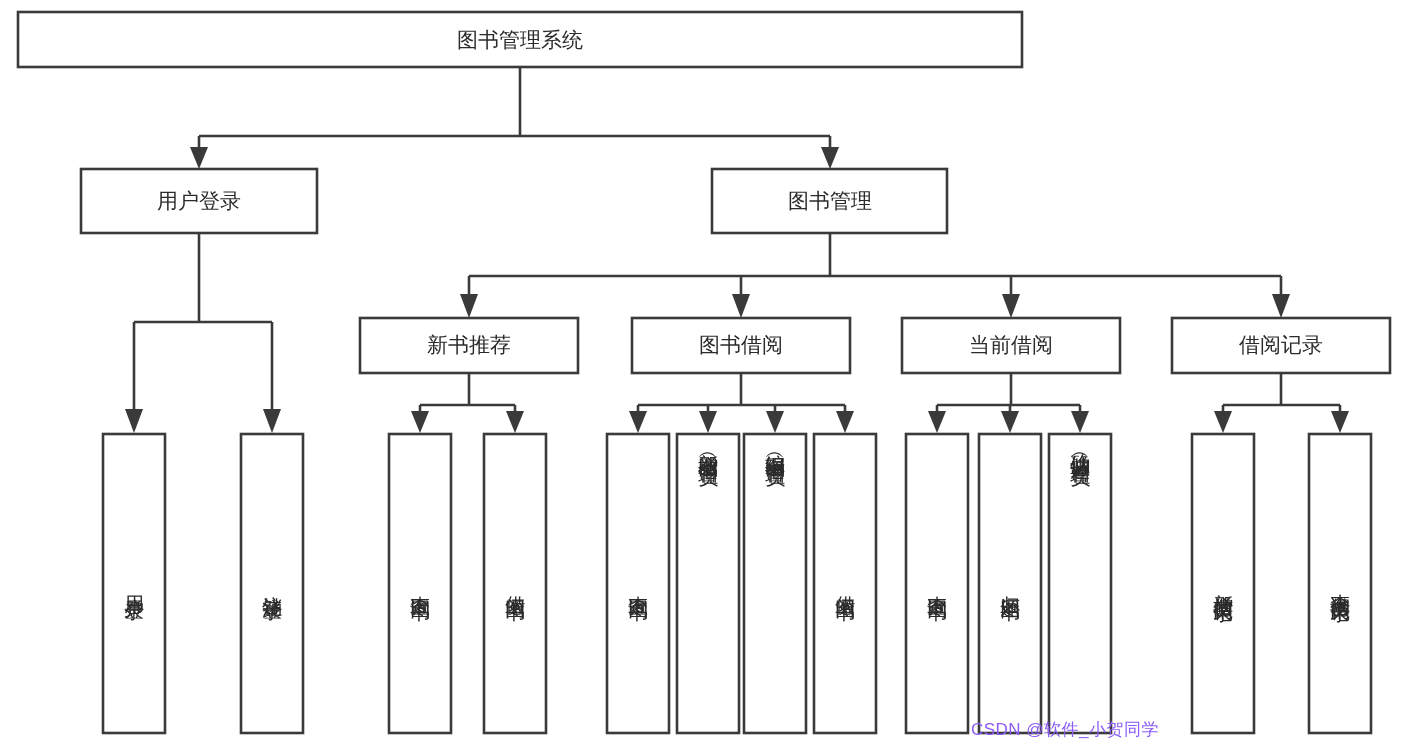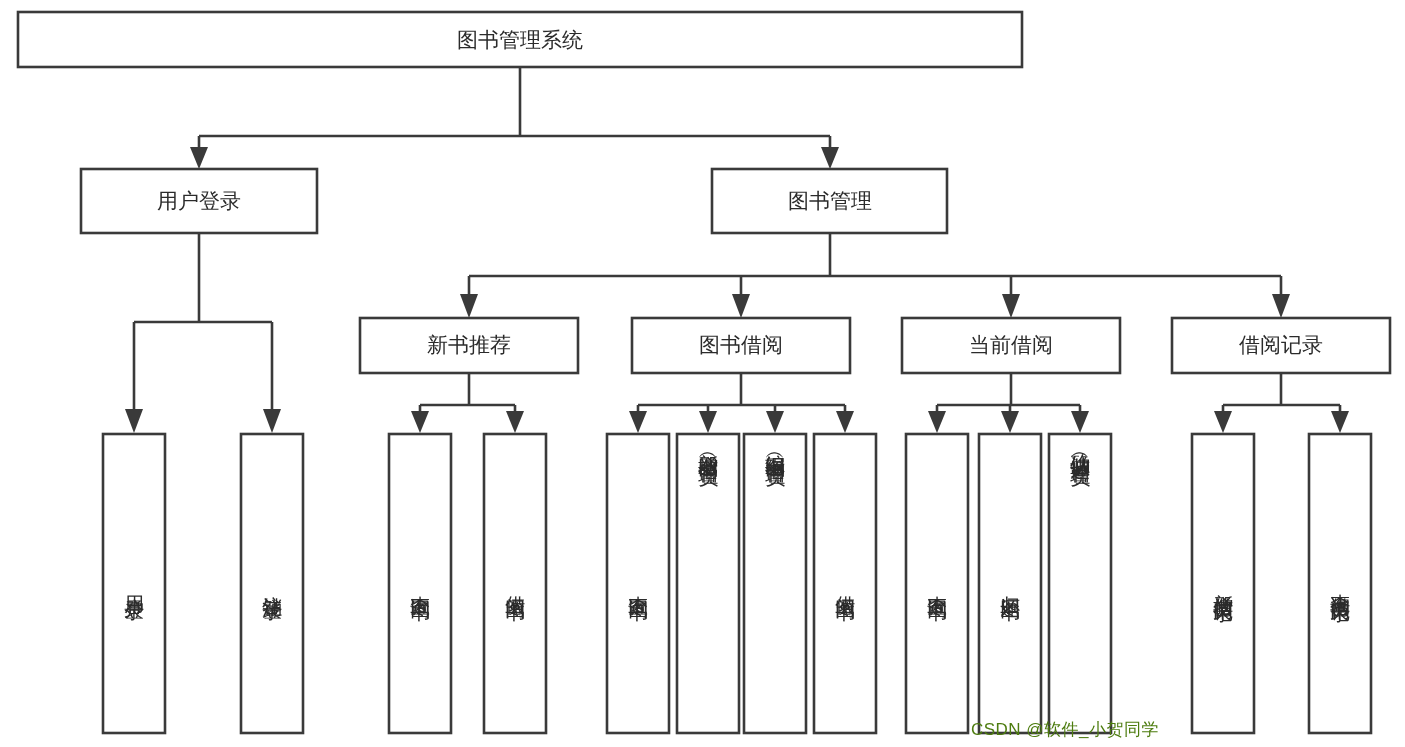--- a/index.html
+++ b/index.html
@@ -64,21 +64,21 @@
     letter-spacing: 2px;
     color: #2b2b2b;
     white-space: nowrap;
   }
   .watermark {
     position: absolute;
     right: 8px;
     bottom: 6px;
     font-family: "Liberation Sans", "DejaVu Sans", sans-serif;
     font-size: 17px;
-    color: #4d7c0f;
+    color: #8b5cf6;
     letter-spacing: 0.5px;
     white-space: nowrap;
   }
 </style>
 </head>
 <body>
 
 <div id="diagram-root">
 
   <svg class="diagram-canvas" viewBox="0 0 1405 747" xmlns="http://www.w3.org/2000/svg">

